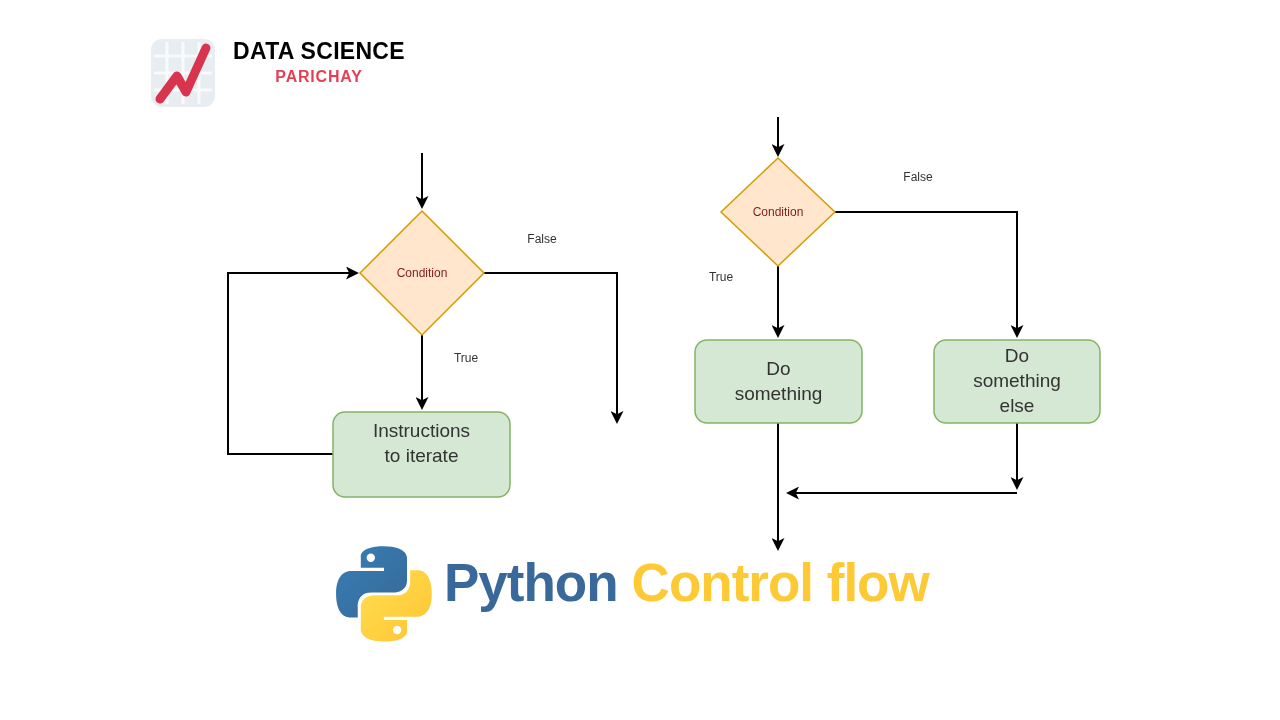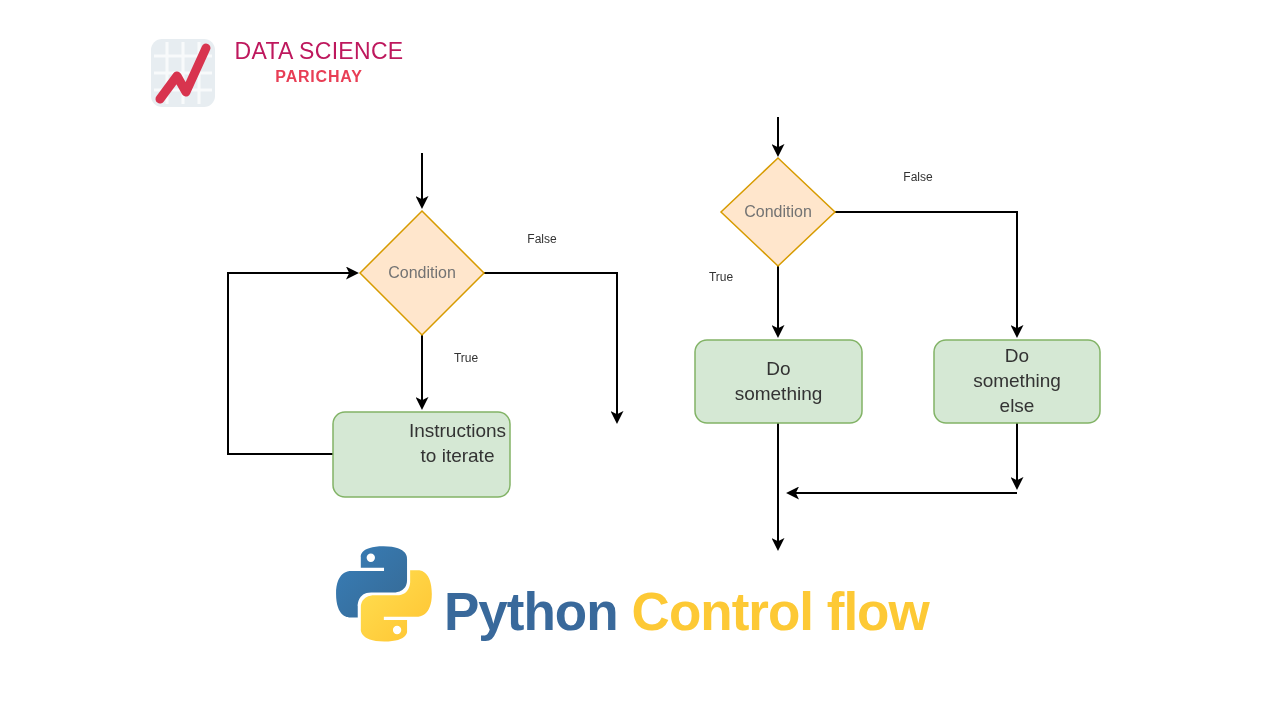--- a/index.html
+++ b/index.html
@@ -13,40 +13,40 @@
 
   svg.layer { position: absolute; left: 0; top: 0; }
 
   
   .conn polyline, .conn line { fill: none; stroke-width: 2; }
 
   
   .dsp { position: absolute; left: 150px; top: 38px; display: flex; }
   .dsp-icon { width: 66px; height: 70px; }
   .dsp-text { margin-left: 12px; width: 182px; text-align: center; }
-  .dsp-line1 { font-size: 23px; font-weight: 400; letter-spacing: 0.3px; color: #be185d; white-space: nowrap; }
+  .dsp-line1 { font-size: 23px; font-weight: 700; letter-spacing: 0.3px; color: #000000; white-space: nowrap; }
   .dsp-line2 { font-size: 16px; font-weight: 700; letter-spacing: 0.8px; color: #e83e55; margin-top: 3px; }
 
   
   .cond-label {
     position: absolute; transform: translate(-50%, -50%);
-    font-size: 16px; color: #737373; white-space: nowrap;
+    font-size: 12px; color: #7f1d1d; white-space: nowrap;
   }
   .edge-label {
     position: absolute; transform: translateX(-50%);
     font-size: 12px; color: #333; white-space: nowrap;
   }
   .box-label {
     position: absolute; display: flex; align-items: center; justify-content: center;
     text-align: center; font-size: 19px; line-height: 1.3; color: #333;
     white-space: pre-line;
   }
 
   
-  .footer { position: absolute; left: 336px; top: 546px; display: flex; align-items: flex-end; }
+  .footer { position: absolute; left: 336px; top: 546px; display: flex; align-items: flex-start; }
   .py-logo { width: 96px; height: 96px; }
   .footer-title {
     margin-left: 12px; margin-top: 6px;
     font-size: 53px; font-weight: 800; letter-spacing: -1px; white-space: nowrap;
   }
   .footer-word1 { color: #39699b; margin-right: 14px; }
   .footer-word2 { color: #fdc935; }
 </style>
 </head>
 <body>
@@ -99,21 +99,21 @@
     </svg>
     <div class="dsp-text">
       <div class="dsp-line1">DATA SCIENCE</div>
       <div class="dsp-line2">PARICHAY</div>
     </div>
   </div>
 
   <div class="cond-label" style="left:422px; top:273px;">Condition</div>
   <div class="edge-label" style="left:542px; top:232px;">False</div>
   <div class="edge-label" style="left:466px; top:351px;">True</div>
-  <div class="box-label" style="left:333px; top:412px; width:177px; height:63px;margin-left:36px;">Instructions
+  <div class="box-label" style="left:333px; top:412px; width:177px; height:63px;">Instructions
 to iterate</div>
 
   <div class="cond-label" style="left:778px; top:212px;">Condition</div>
   <div class="edge-label" style="left:918px; top:170px;">False</div>
   <div class="edge-label" style="left:721px; top:270px;">True</div>
   <div class="box-label" style="left:695px; top:340px; width:167px; height:83px;">Do
 something</div>
   <div class="box-label" style="left:934px; top:340px; width:166px; height:83px;">Do
 something
 else</div>

